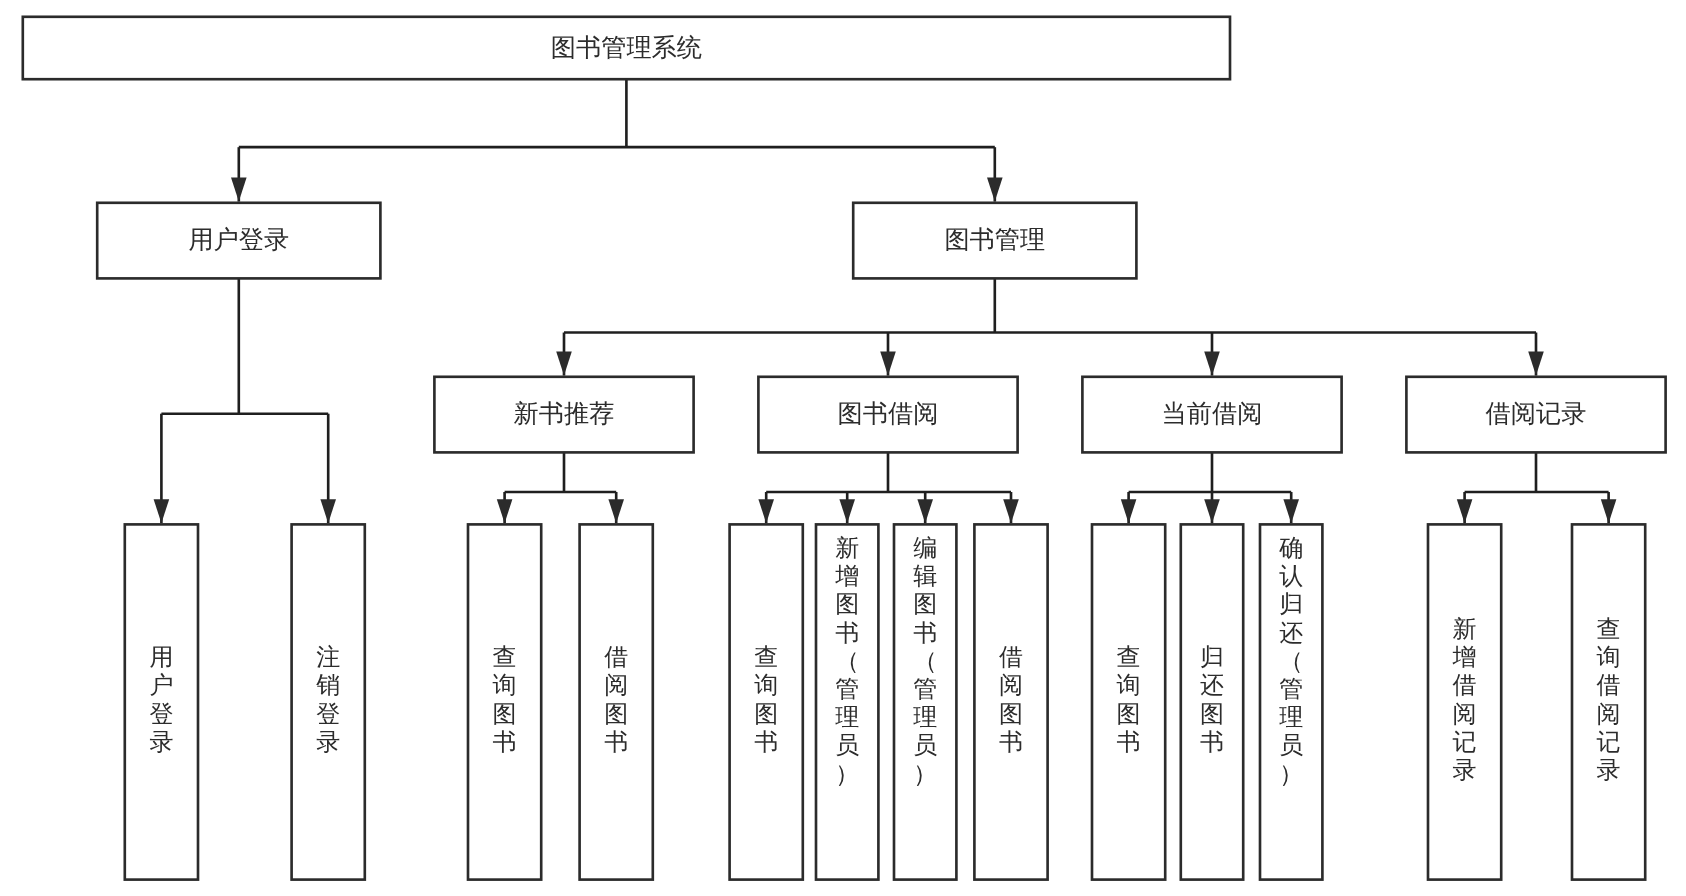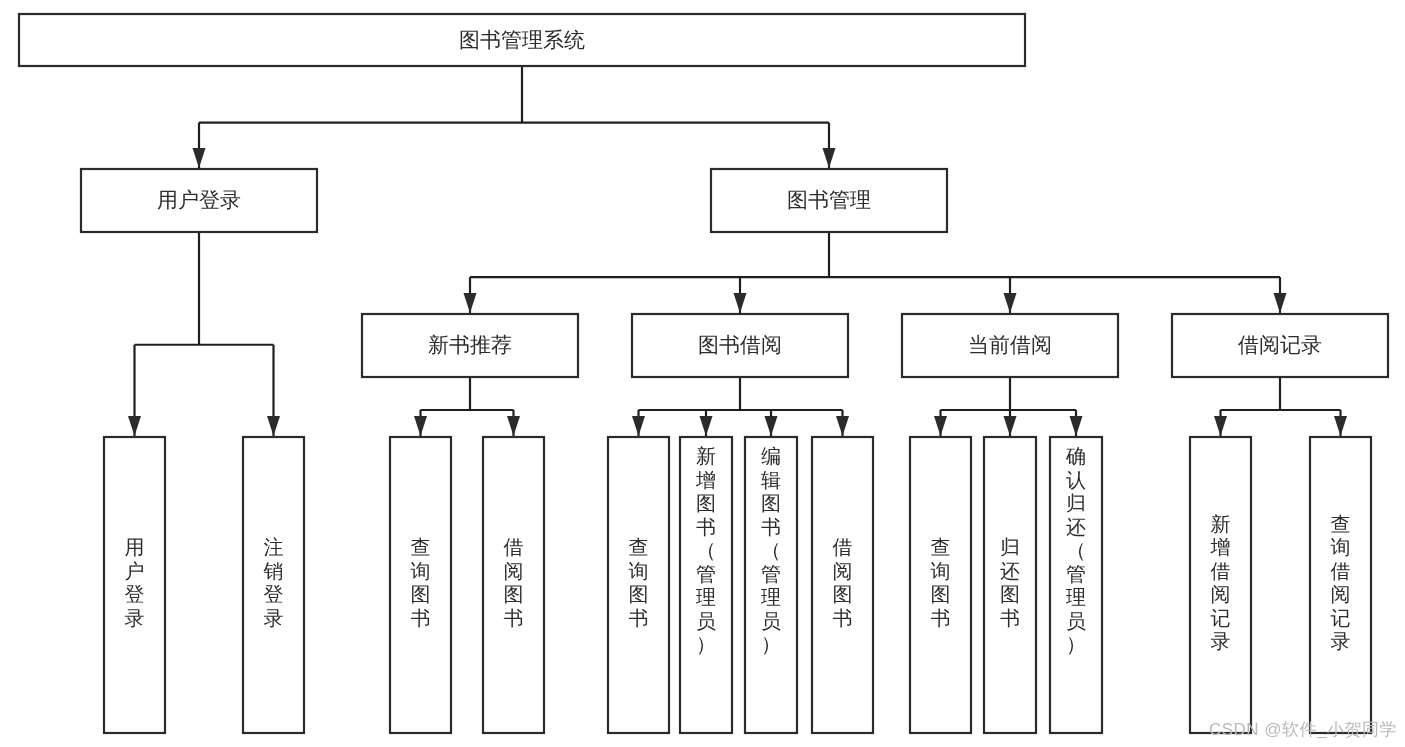--- a/index.html
+++ b/index.html
@@ -202,14 +202,13 @@
         <g>
           <rect class="node-box" x="1190" y="437" width="61" height="296"></rect>
           <text class="node-label-v" x="1220.5" y="530.9"><tspan x="1220.5" dy="0">新</tspan><tspan x="1220.5" dy="23.5">增</tspan><tspan x="1220.5" dy="23.5">借</tspan><tspan x="1220.5" dy="23.5">阅</tspan><tspan x="1220.5" dy="23.5">记</tspan><tspan x="1220.5" dy="23.5">录</tspan></text>
         </g>
         <g>
           <rect class="node-box" x="1310" y="437" width="61" height="296"></rect>
           <text class="node-label-v" x="1340.5" y="530.9"><tspan x="1340.5" dy="0">查</tspan><tspan x="1340.5" dy="23.5">询</tspan><tspan x="1340.5" dy="23.5">借</tspan><tspan x="1340.5" dy="23.5">阅</tspan><tspan x="1340.5" dy="23.5">记</tspan><tspan x="1340.5" dy="23.5">录</tspan></text>
         </g>
       </g>
     </svg>
-  <div class="watermark-text">CSDN @软件_小贺同学</div>
 </div>
 
 </body></html>

